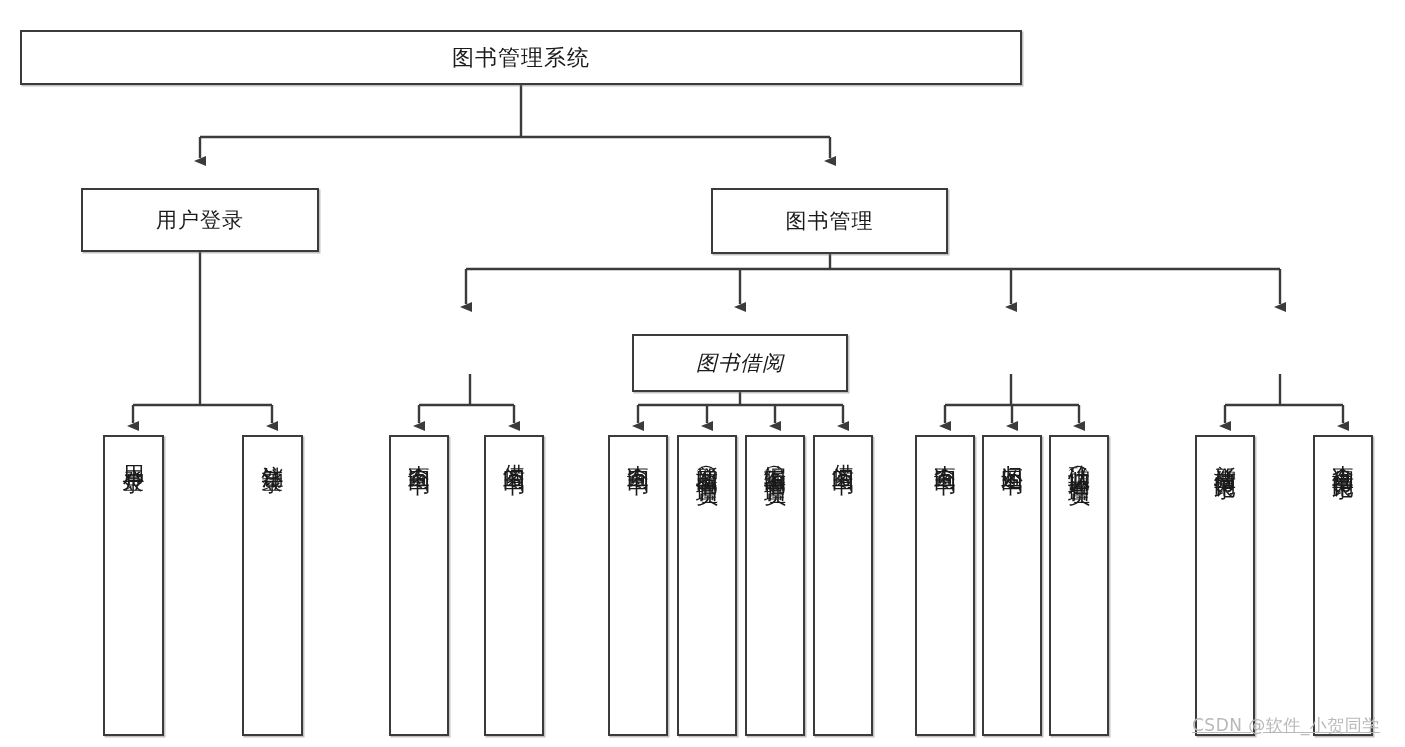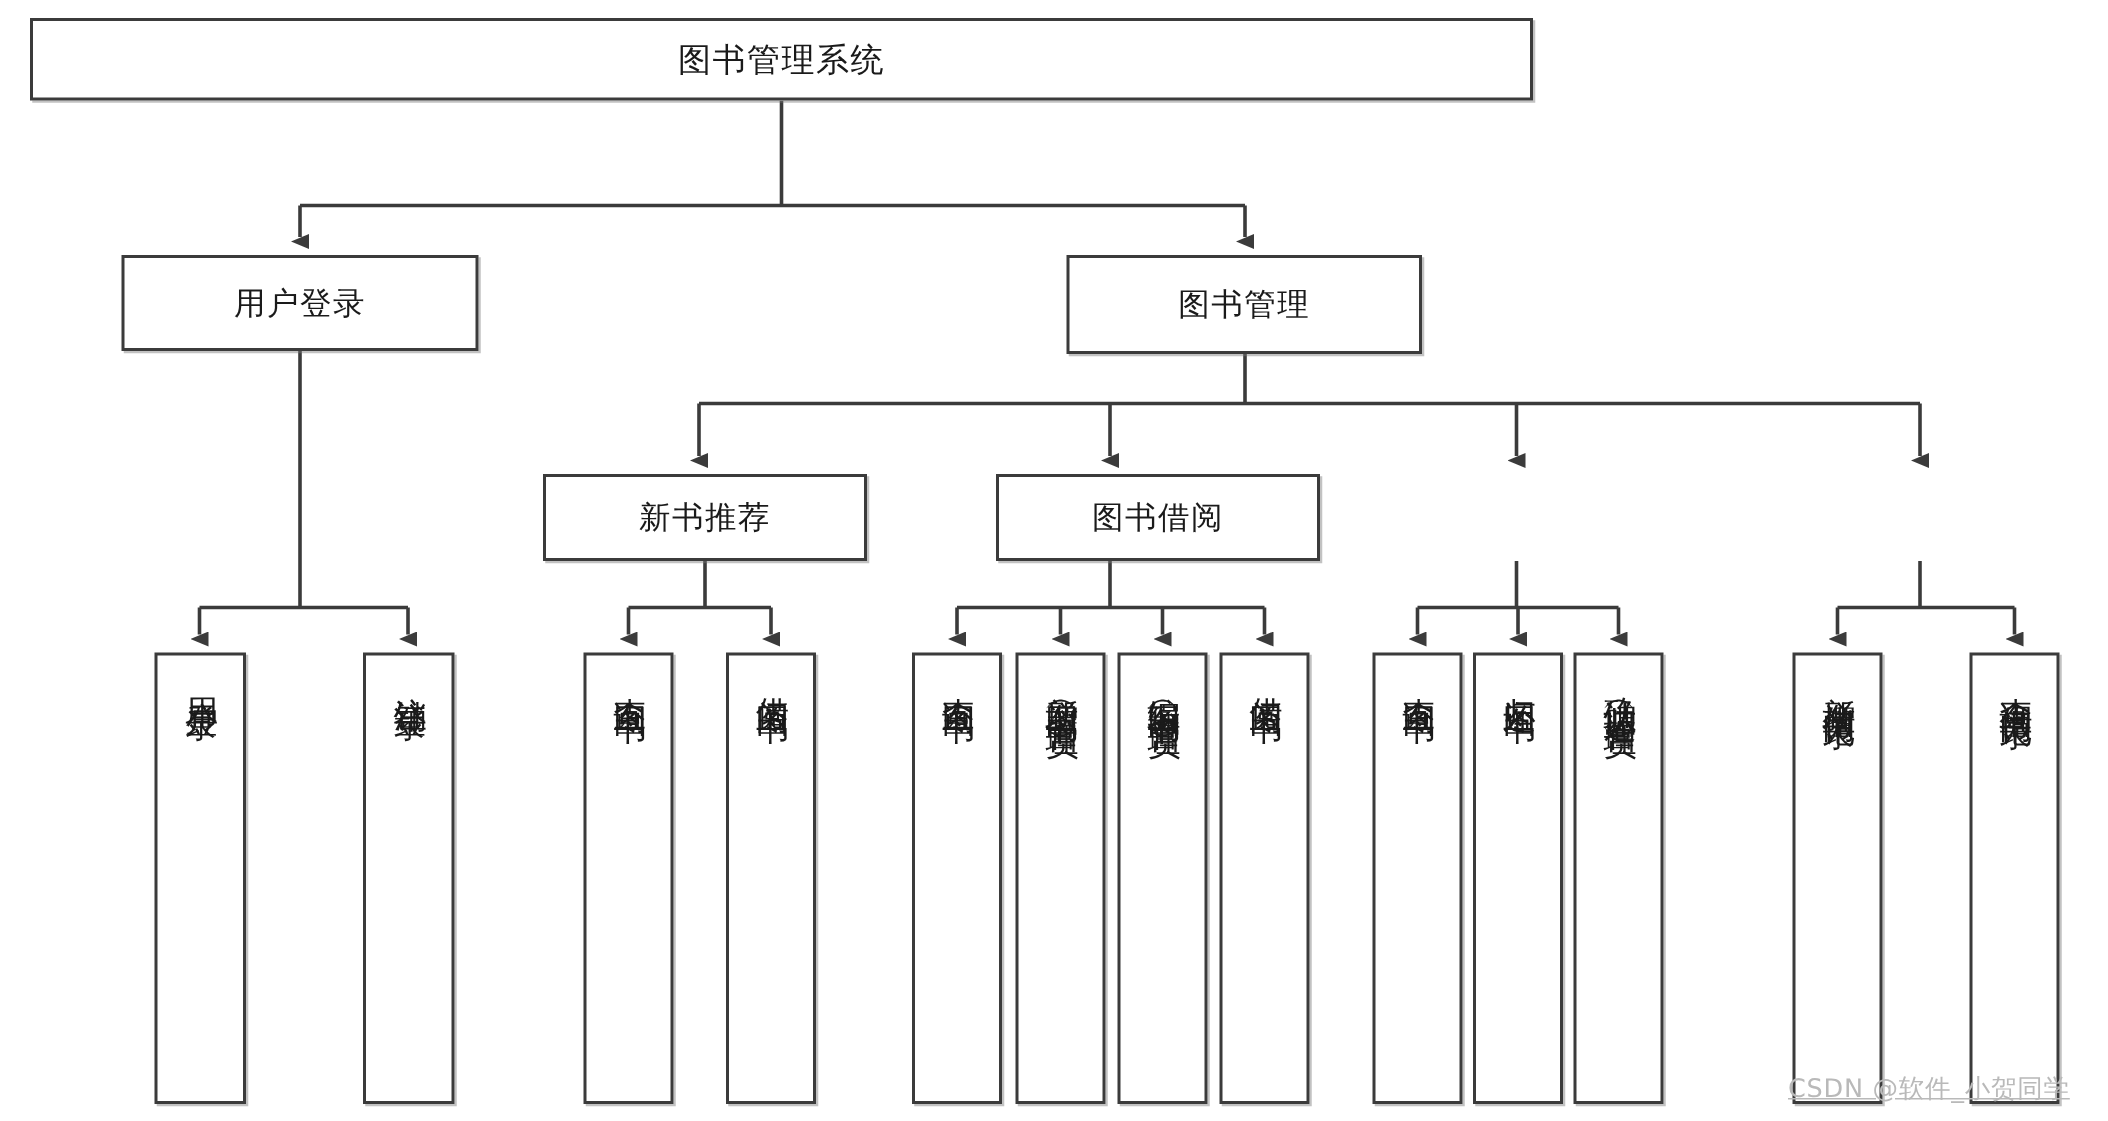--- a/index.html
+++ b/index.html
@@ -16,21 +16,21 @@
     position:absolute;
     box-sizing:border-box;
     border:2px solid #3b3b3b;
     background:#ffffff;
     display:flex;
     align-items:center;
     justify-content:center;
     color:#1a1a1a;
     box-shadow:1.5px 1.5px 0 rgba(120,120,120,0.45);
   }
-  .node.horiz{font-size:21px;letter-spacing:1px;}
+  .node.horiz{font-size:21px;letter-spacing:1px;margin-top:18px;}
   .node.root{font-size:22px;letter-spacing:1px;}
   .node.vert{
     writing-mode:vertical-rl;
     text-orientation:upright;
     font-size:22px;
     letter-spacing:3px;
     line-height:1;
     padding-top:10px;
     justify-content:flex-start;
     align-items:center;
@@ -110,24 +110,21 @@
     <span>图书管理系统</span>
   </div>
 
   <div class="node horiz" style="left:81px;top:170px;width:238px;height:64px;">
     <span>用户登录</span>
   </div>
   <div class="node horiz" style="left:711px;top:170px;width:237px;height:66px;">
     <span>图书管理</span>
   </div>
 
-  <div class="node horiz" style="left:362px;top:316px;width:216px;height:58px;">
-    <span>新书推荐</span>
-  </div>
-  <div class="node horiz" style="left:664px;top:316px;width:216px;height:58px;">
+  <div class="node horiz" style="left:632px;top:316px;width:216px;height:58px;font-style:italic;">
     <span>图书借阅</span>
   </div>
 
   <div class="node vert" style="left:103px;top:435px;width:61px;height:301px;">
     <span class="vlabel">用户登录</span>
   </div>
   <div class="node vert" style="left:242px;top:435px;width:61px;height:301px;">
     <span class="vlabel">注销登录</span>
   </div>
 

